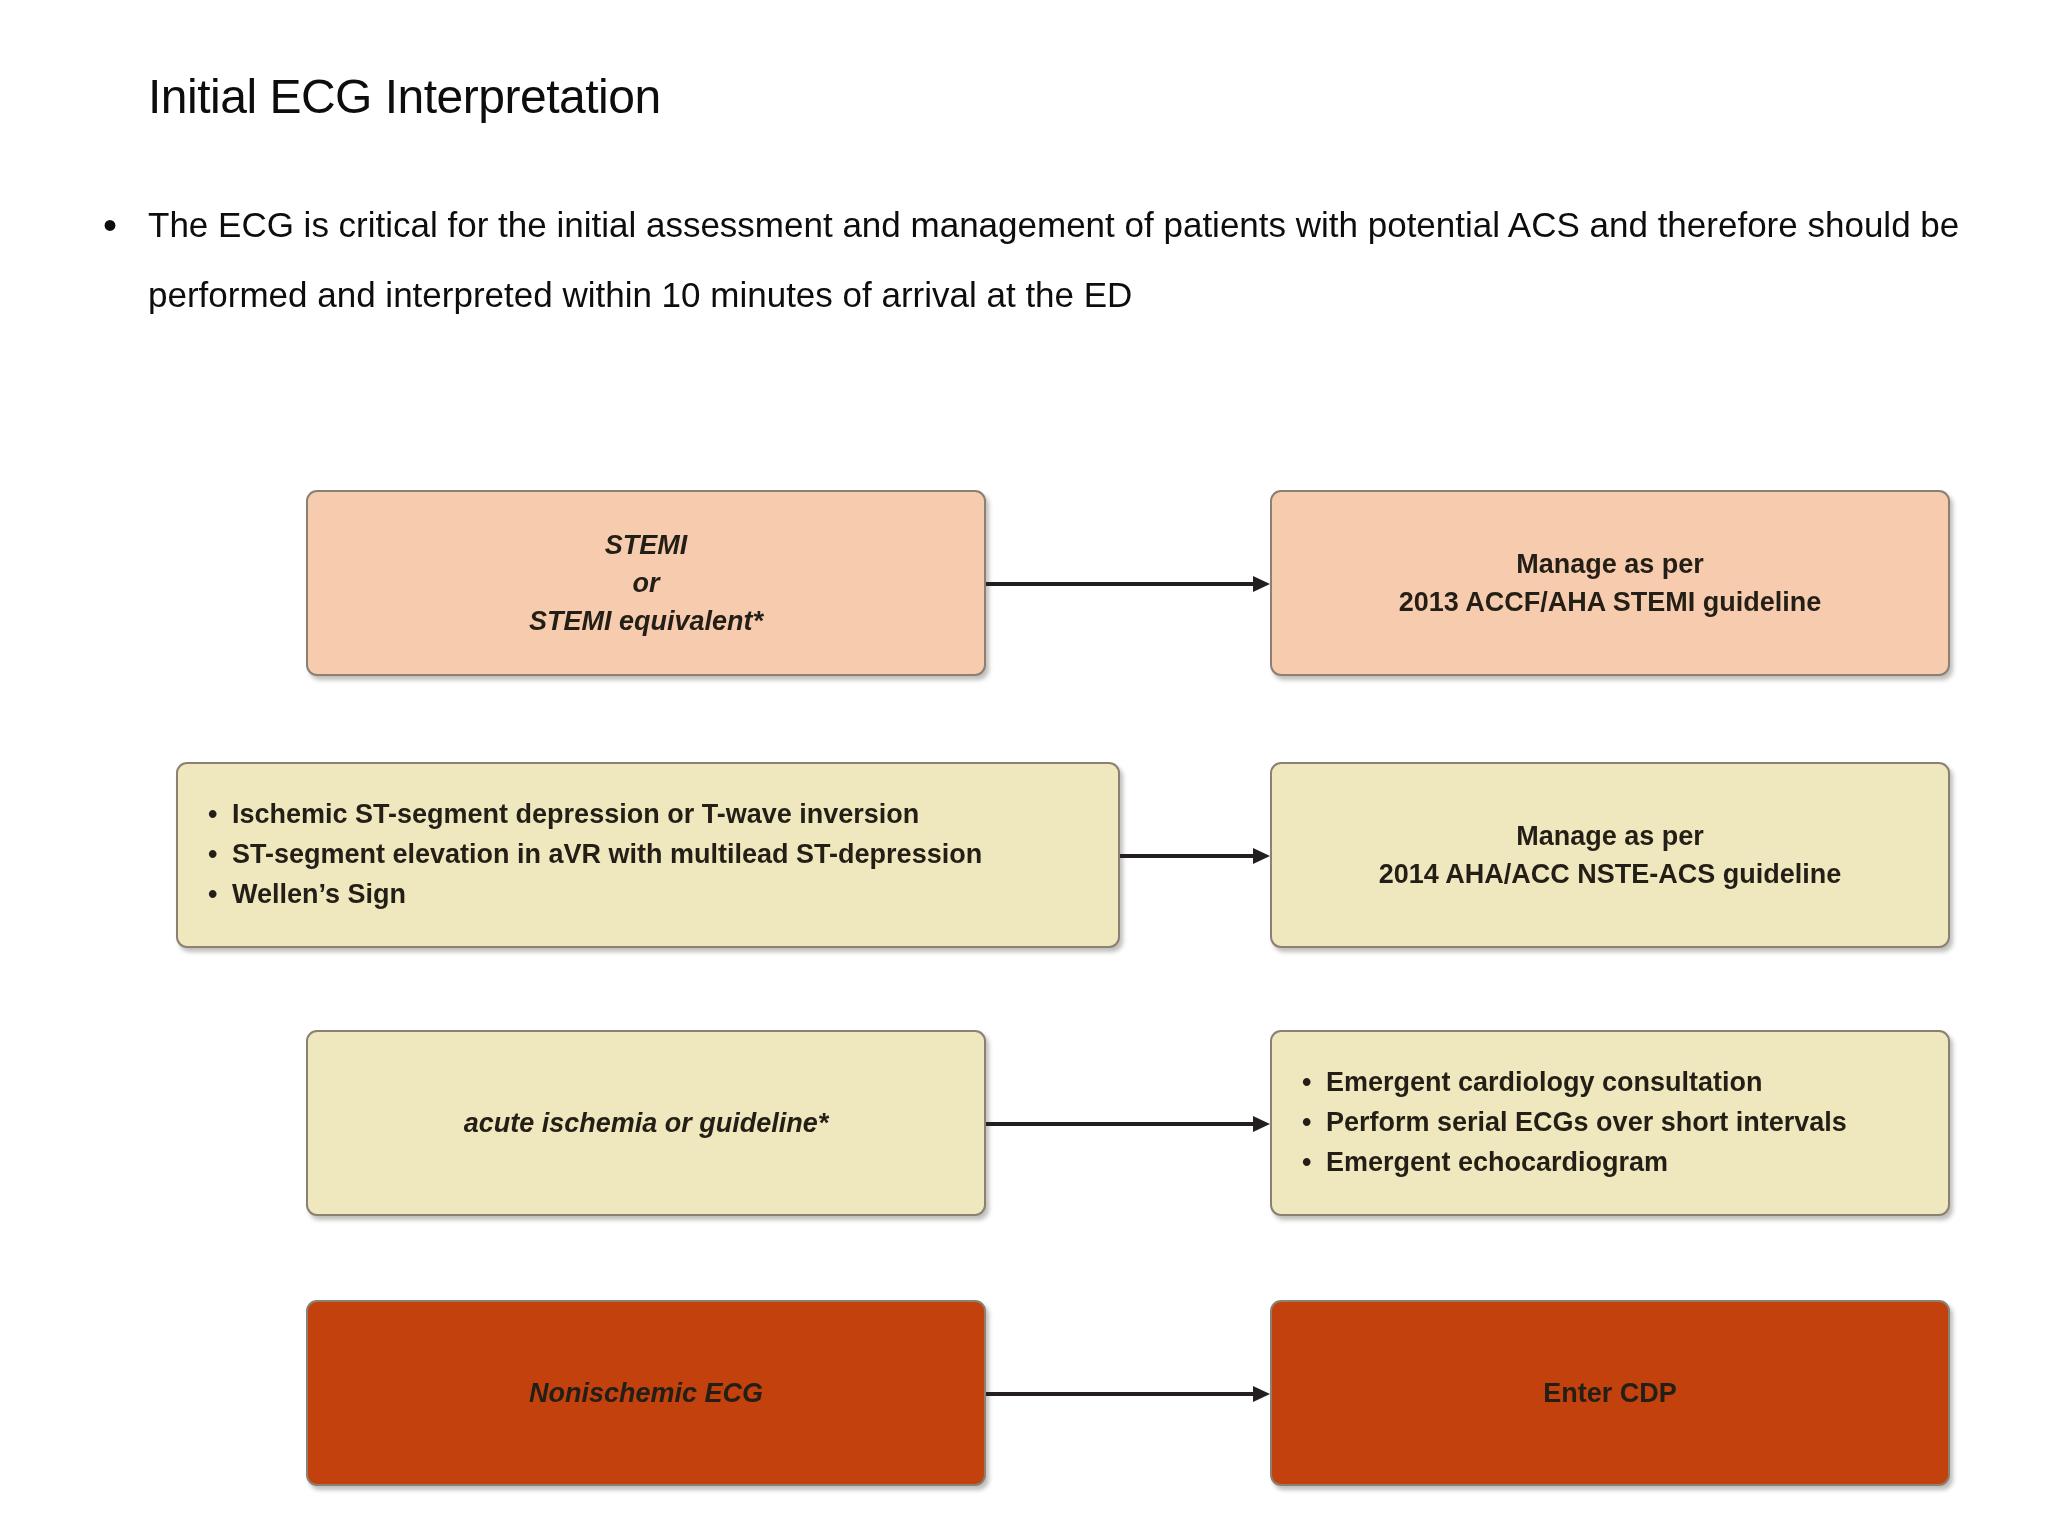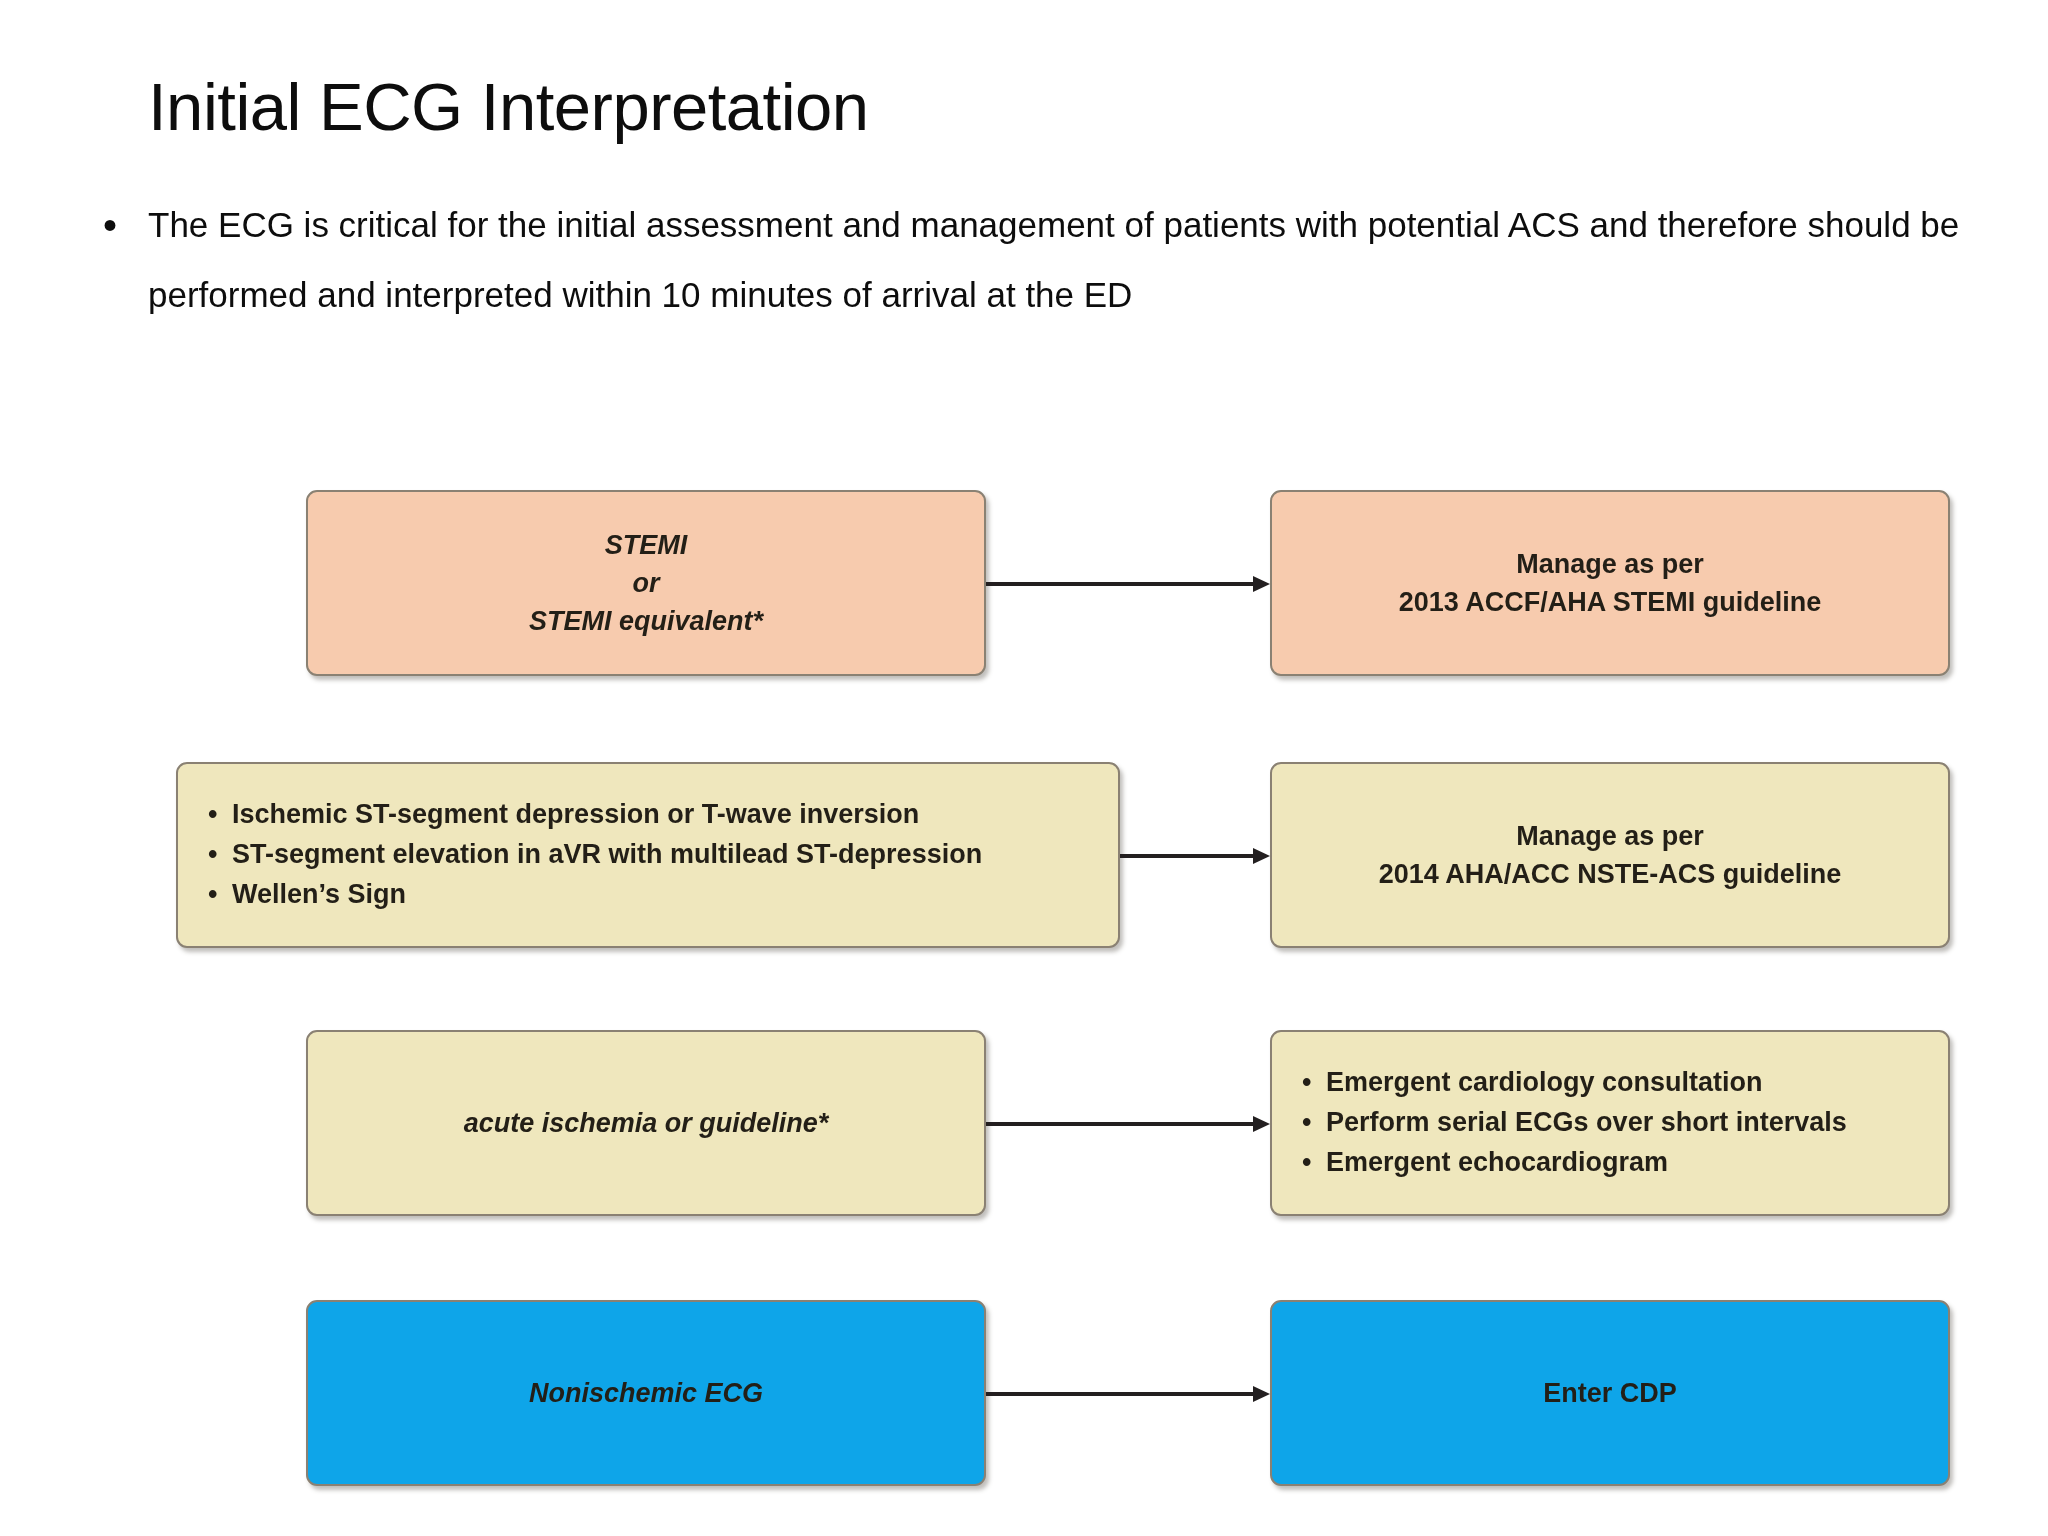--- a/index.html
+++ b/index.html
@@ -14,21 +14,21 @@
     color: #000000;
     overflow: hidden;
     position: relative;
   }
 
   
   .slide-title {
     position: absolute;
     left: 148px;
     top: 72px;
-    font-size: 67px;
+    font-size: 48px;
     line-height: 1.05;
     font-weight: 400;
     letter-spacing: -0.5px;
     color: #0d0d0d;
     white-space: nowrap;
   }
 
   .bullet-block {
     position: absolute;
     left: 72px;
@@ -83,21 +83,21 @@
     justify-content: center;
     padding: 8px 18px;
     font-size: 27px;
     line-height: 1.42;
     color: #231f17;
     text-align: center;
     font-weight: 600;
   }
   .node.orange { background: #f7cbae; }
   .node.yellow { background: #efe7bd; }
-  .node.green  { background: #0ea5e9; }
+  .node.green  { background: #c2410c; }
 
   
   .node.left       { left: 306px;  width: 680px; height: 186px; font-style: italic; }
   .node.left-wide  { left: 176px;  width: 944px; height: 186px; }
   .node.right      { left: 1270px; width: 680px; height: 186px; }
 
   .node.align-left {
     justify-content: flex-start;
     text-align: left;
     padding-left: 28px;

